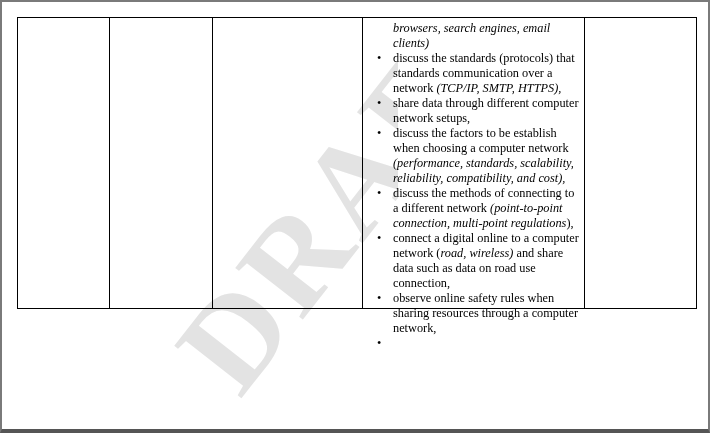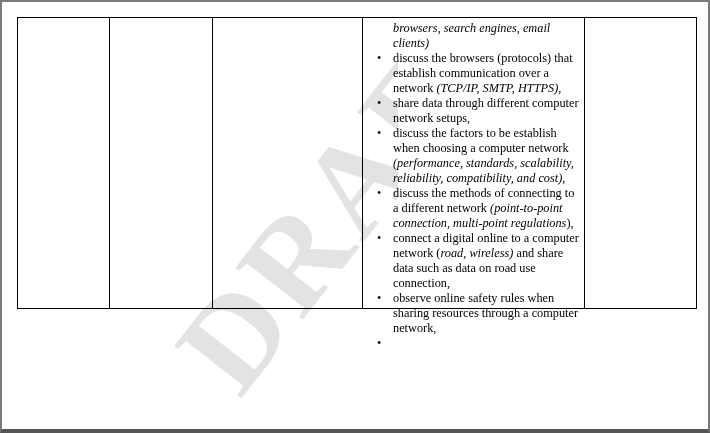--- a/index.html
+++ b/index.html
@@ -80,21 +80,21 @@
 
 <div class="frame"></div>
 
 <div class="doc-table">
   <div class="cell c1"></div>
   <div class="cell c2"></div>
   <div class="cell c3"></div>
   <div class="cell c4 outcomes">
     <div class="intro it"><span class="it">browsers, search engines, email clients</span><span>)</span></div>
     <ul class="outlist">
-        <li><span class="blt">•</span><span>discuss the browsers (protocols) that establish communication over a network </span><span class="it">(TCP/IP, SMTP, HTTPS),</span></li>
+        <li><span class="blt">•</span><span>discuss the standards (protocols) that standards communication over a network </span><span class="it">(TCP/IP, SMTP, HTTPS),</span></li>
         <li><span class="blt">•</span><span>share data through different computer network setups,</span></li>
         <li><span class="blt">•</span><span>discuss the factors to be establish when choosing a computer network </span><span class="it">(performance, standards, scalability, reliability, compatibility, and cost),</span></li>
         <li><span class="blt">•</span><span>discuss the methods of connecting to a different network </span><span class="it">(point-to-point connection, multi-point regulations</span><span>),</span></li>
         <li><span class="blt">•</span><span>connect a digital online to a computer network (</span><span class="it">road, wireless)</span><span> and share data such as data on road use connection,</span></li>
         <li><span class="blt">•</span><span>observe online safety rules when sharing resources through a computer network,</span></li>
         <li><span class="blt">•</span></li>
       </ul>
   </div>
   <div class="cell c5"></div>
 </div>

